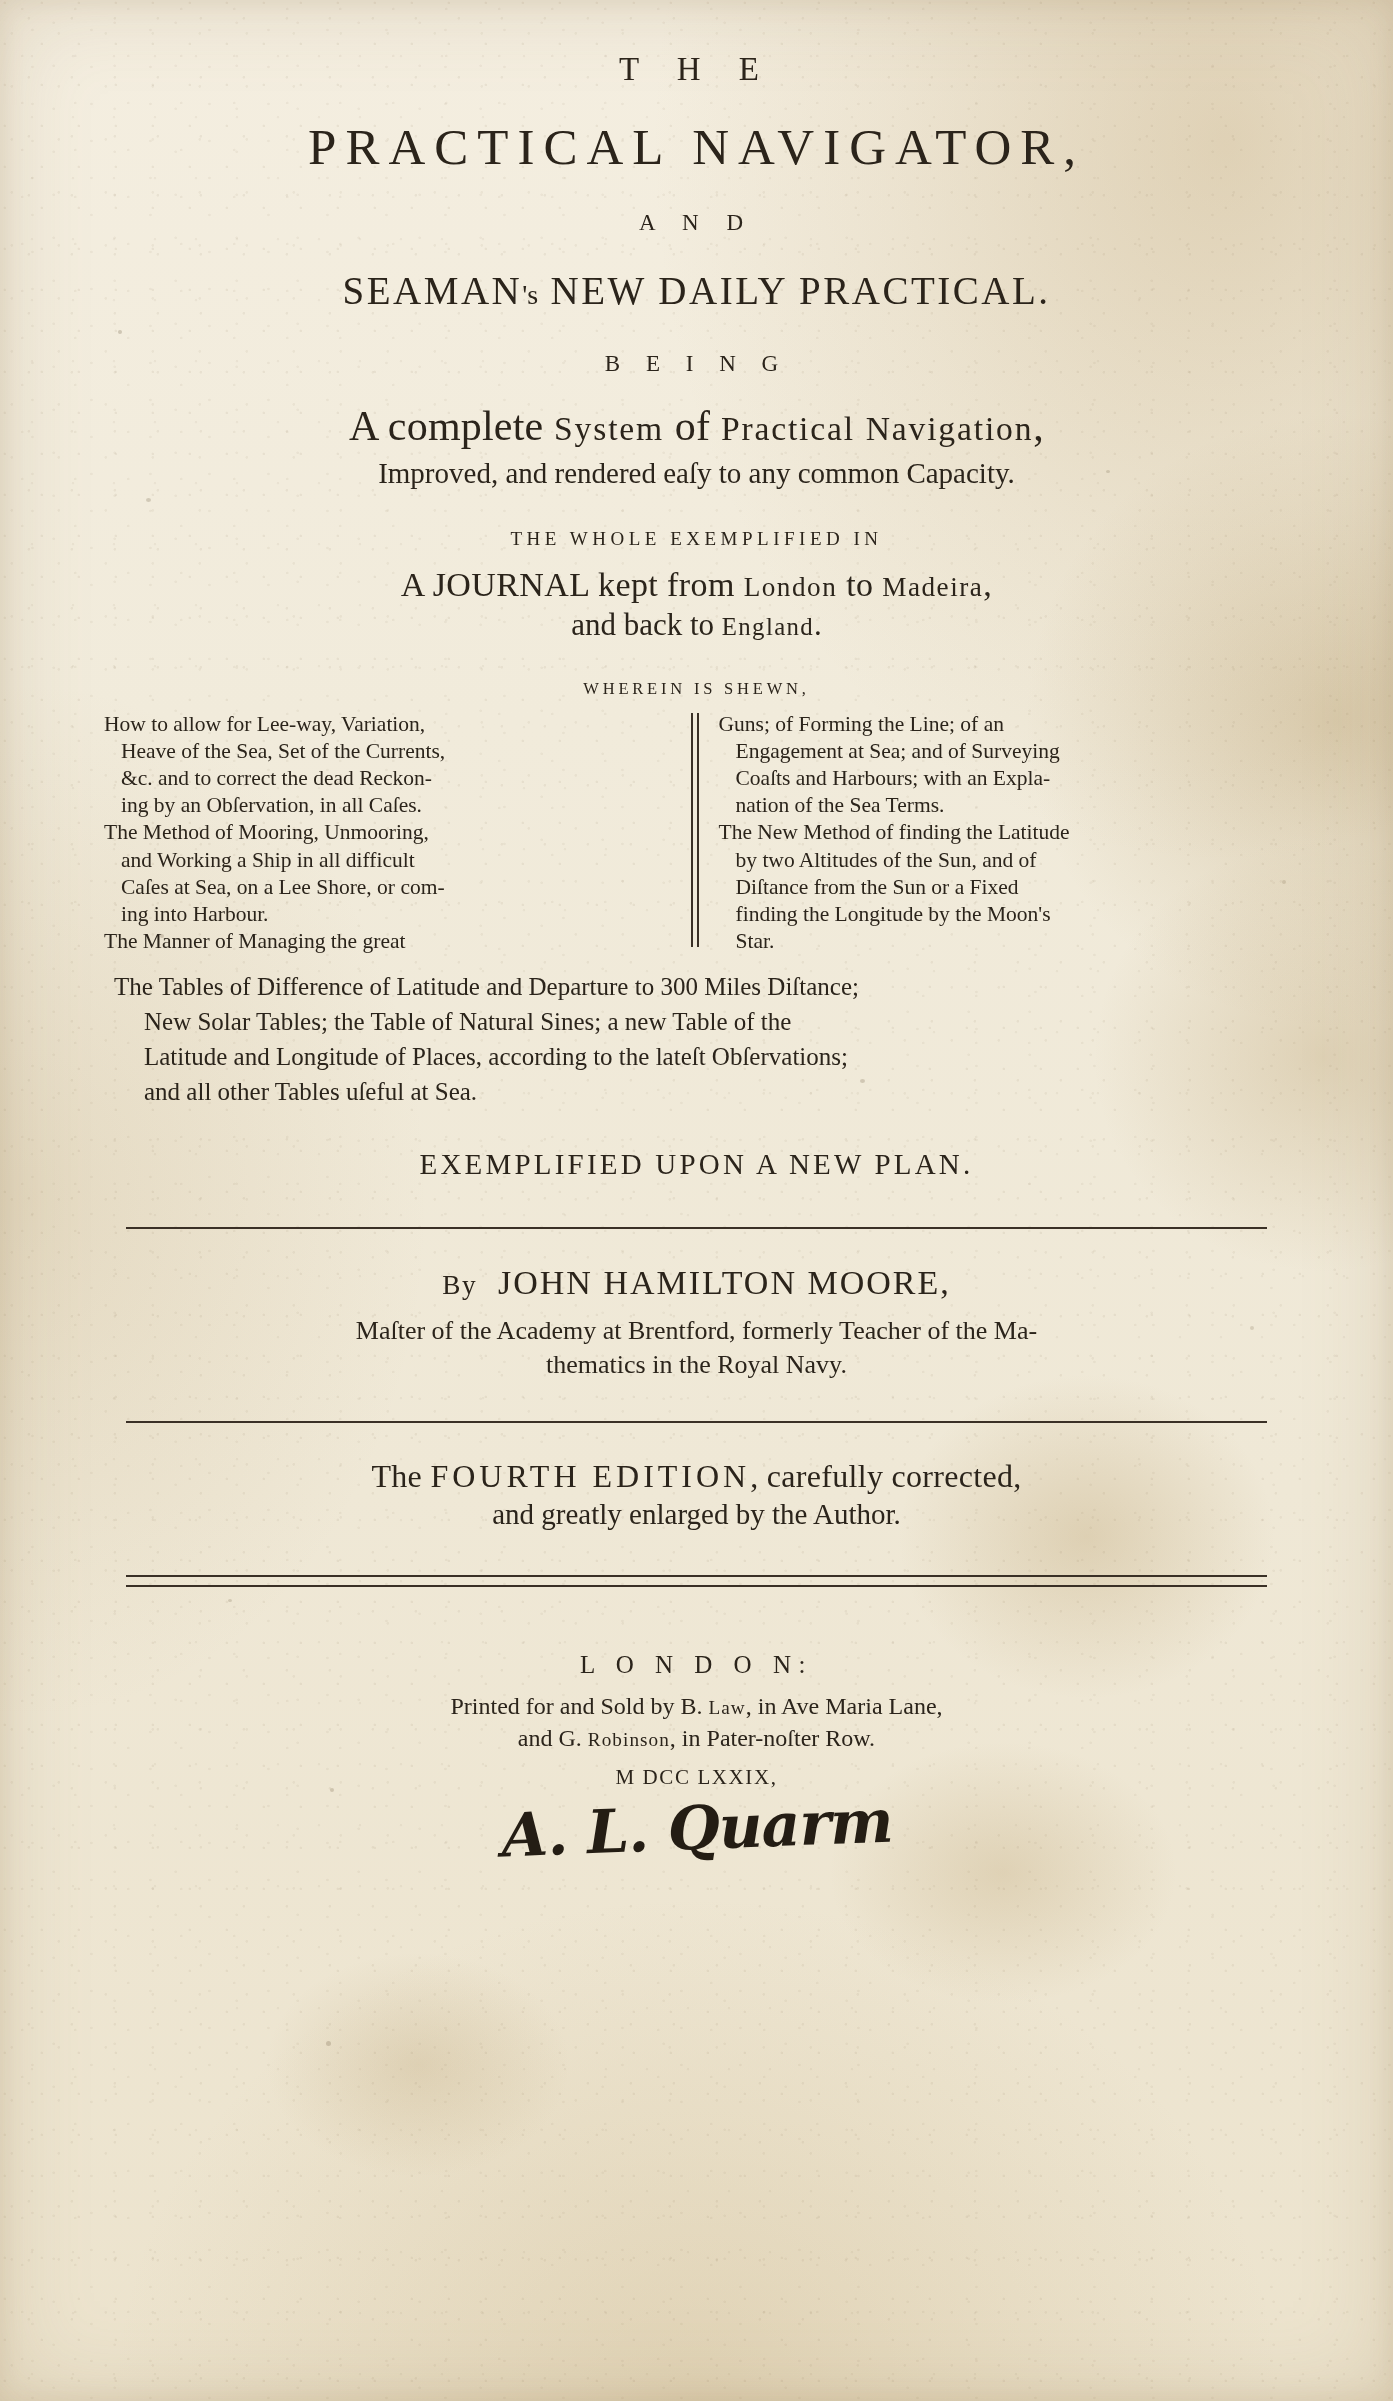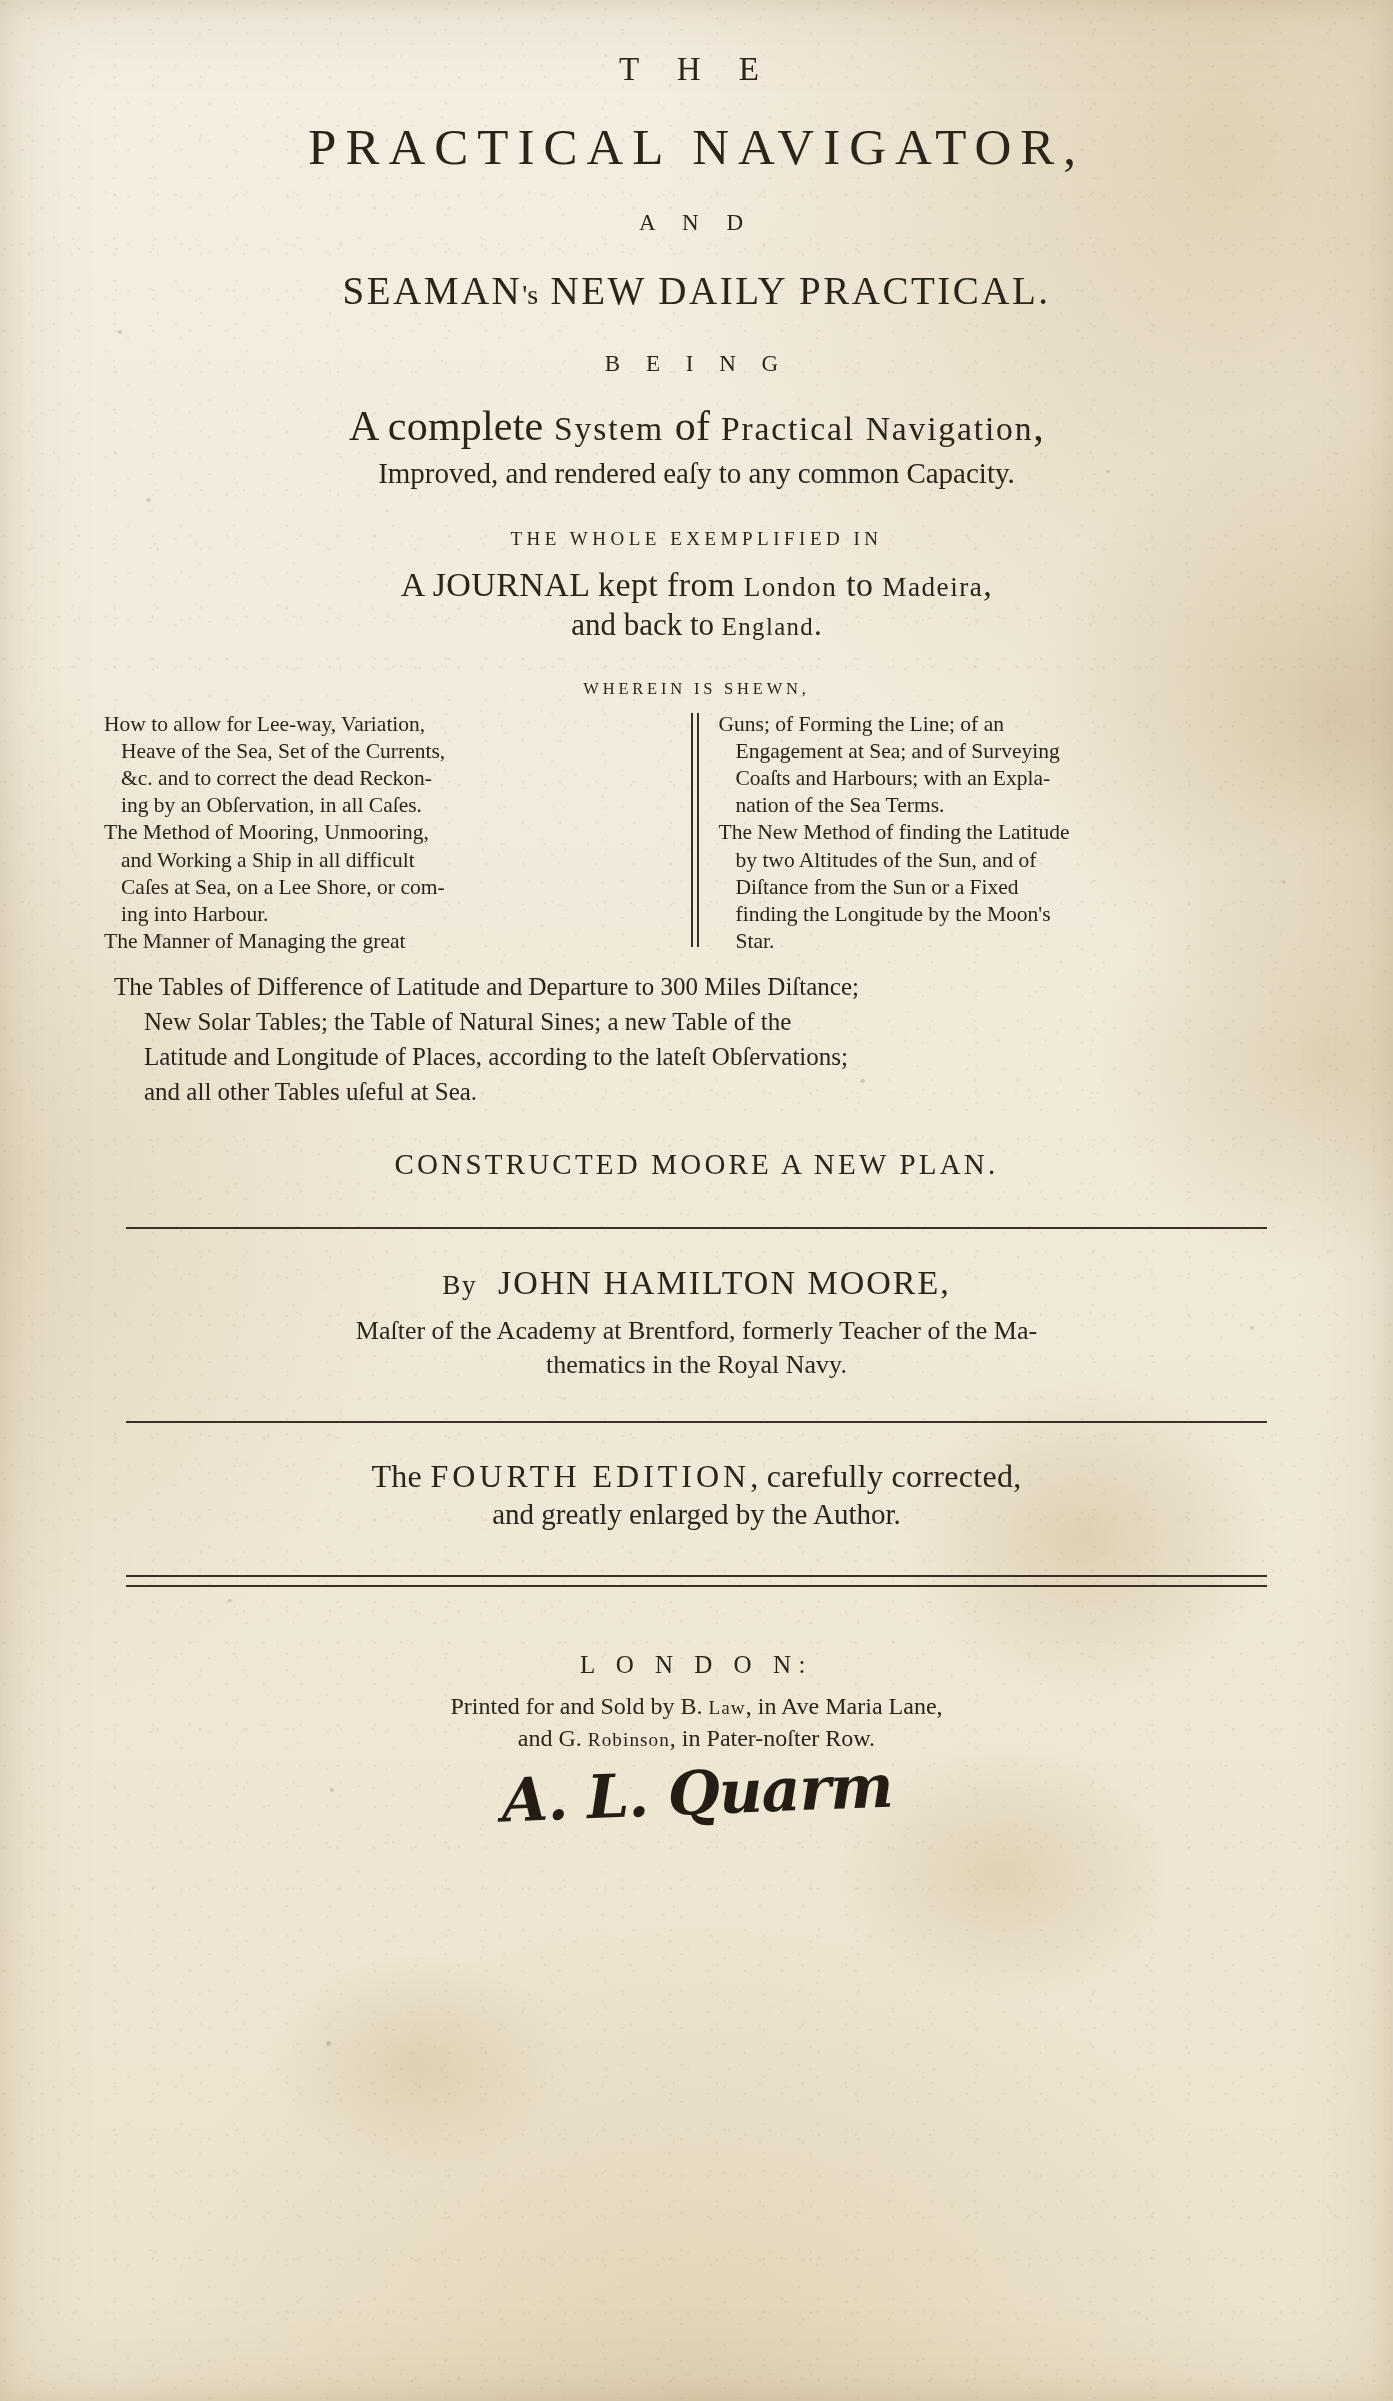--- a/index.html
+++ b/index.html
@@ -255,21 +255,21 @@
     </div>
 
 
     <div class="tables">
       <div class="tl">The Tables of Difference of Latitude and Departure to 300 Miles Diſtance;</div>
       <div class="tl ind">New Solar Tables; the Table of Natural Sines; a new Table of the</div>
       <div class="tl ind">Latitude and Longitude of Places, according to the lateſt Obſervations;</div>
       <div class="tl ind">and all other Tables uſeful at Sea.</div>
     </div>
 
-    <p class="ln constructed">CONSTRUCTED MOORE A NEW PLAN.</p>
+    <p class="ln constructed">EXEMPLIFIED UPON A NEW PLAN.</p>
 
     <div class="rule-wrap r1">
         <div class="rule"></div>
       </div>
 
     <p class="ln byline"><span class="sc">By</span><span>&nbsp;&nbsp;</span><span>JOHN HAMILTON MOORE,</span></p>
 
     <p class="ln byline-b">
       <span>Maſter of the Academy at Brentford, formerly Teacher of the Ma-</span><br>
       <span>thematics in the Royal Navy.</span>
@@ -285,20 +285,21 @@
 
     <div class="rule-wrap r3">
       <div class="rule rule-thin"></div>
       <div class="rule rule-pair"></div>
     </div>
 
     <p class="ln london">L O N D O N:</p>
 
     <p class="ln imprint"><span>Printed for and Sold by B. </span><span class="sc">Law</span><span>, in Ave Maria Lane,</span><br><span>and G. </span><span class="sc">Robinson</span><span>, in Pater-noſter Row.</span></p>
 
+    <p class="ln mdcc">M DCC LXXIX,</p>
 
     <div class="sig-wrap">
       <div class="sig">A. L. Quarm</div>
     </div>
 
   </div>
 
   <div class="edge-shade"></div>
 </div>
 

